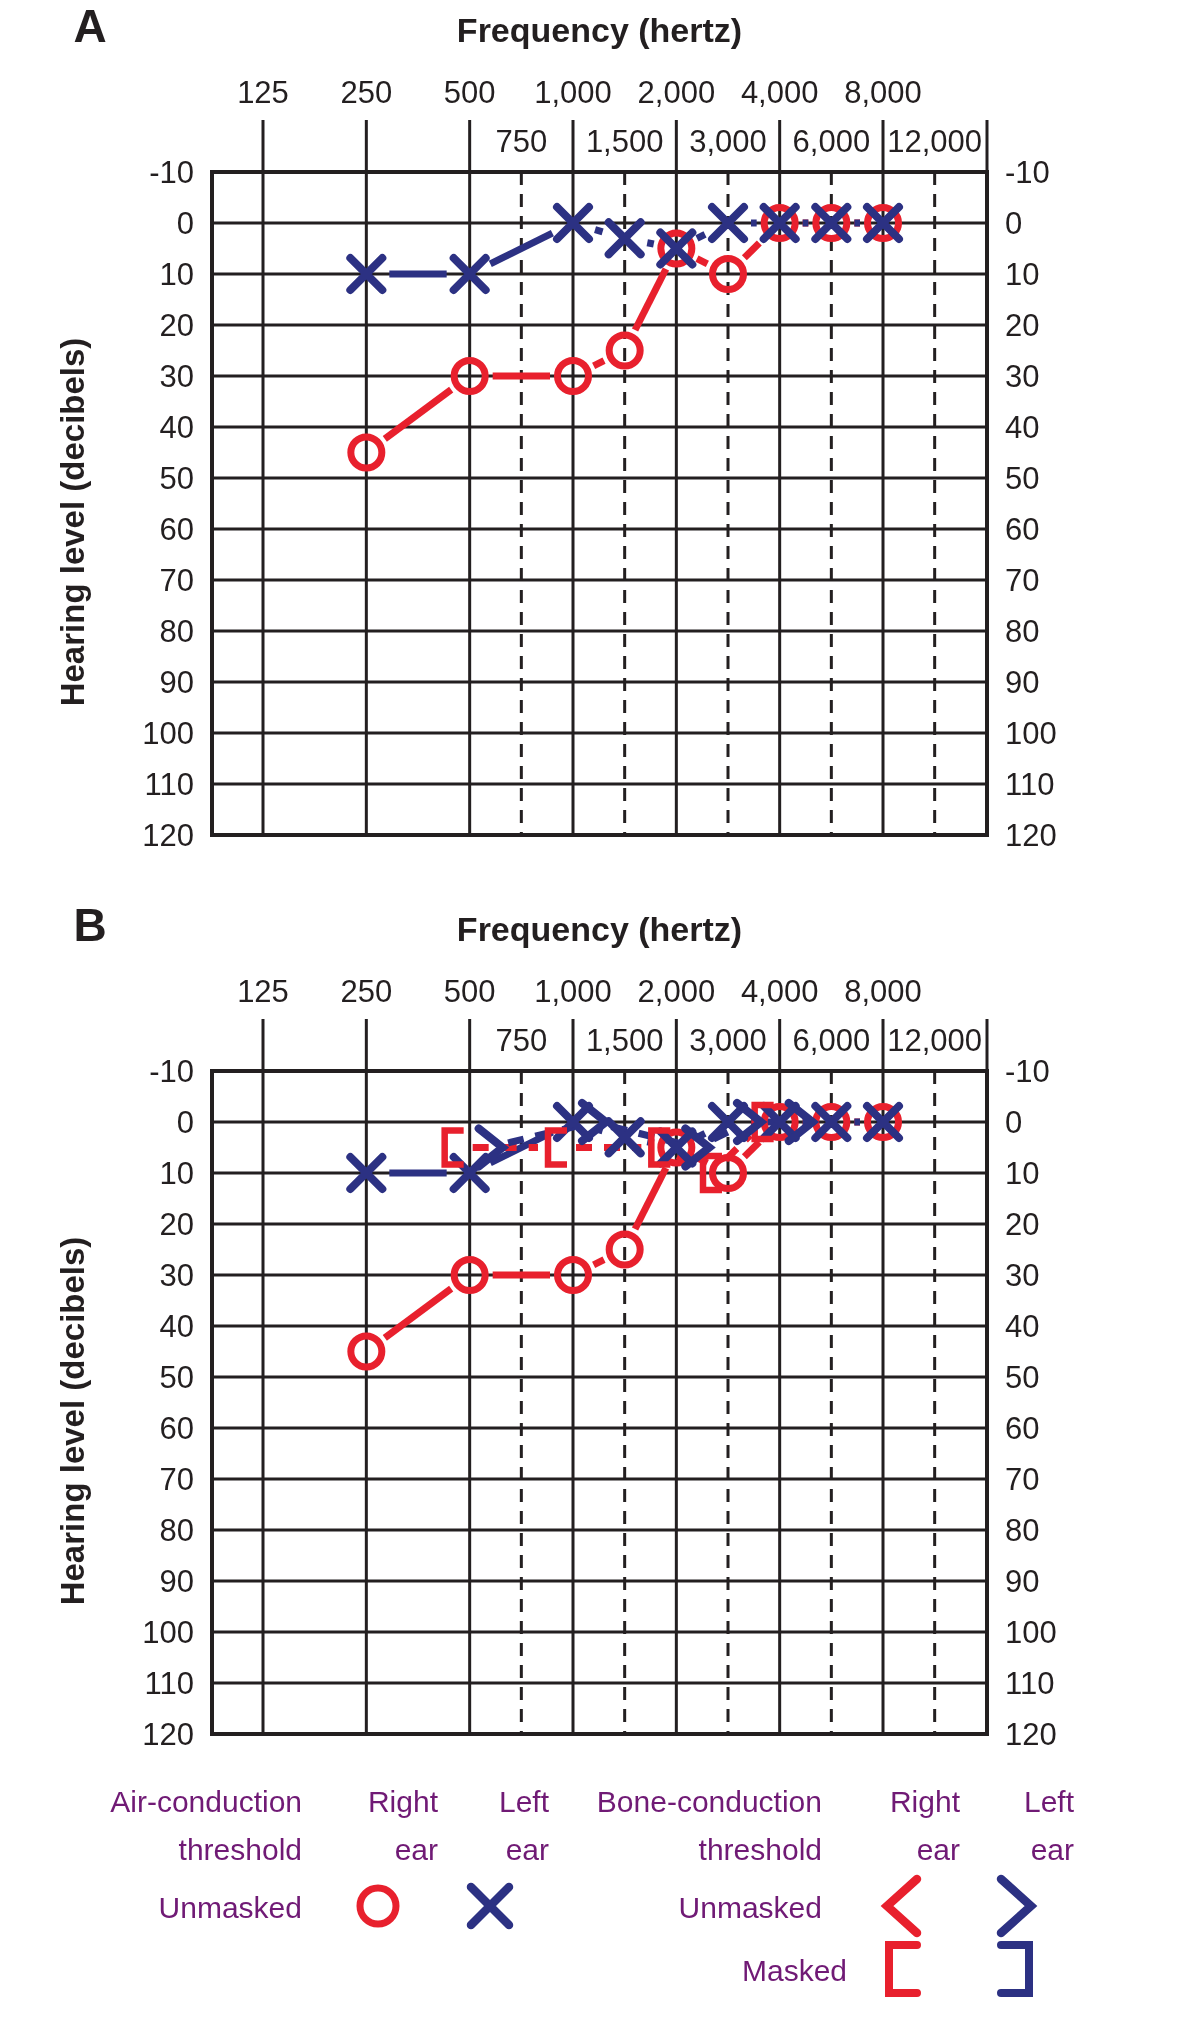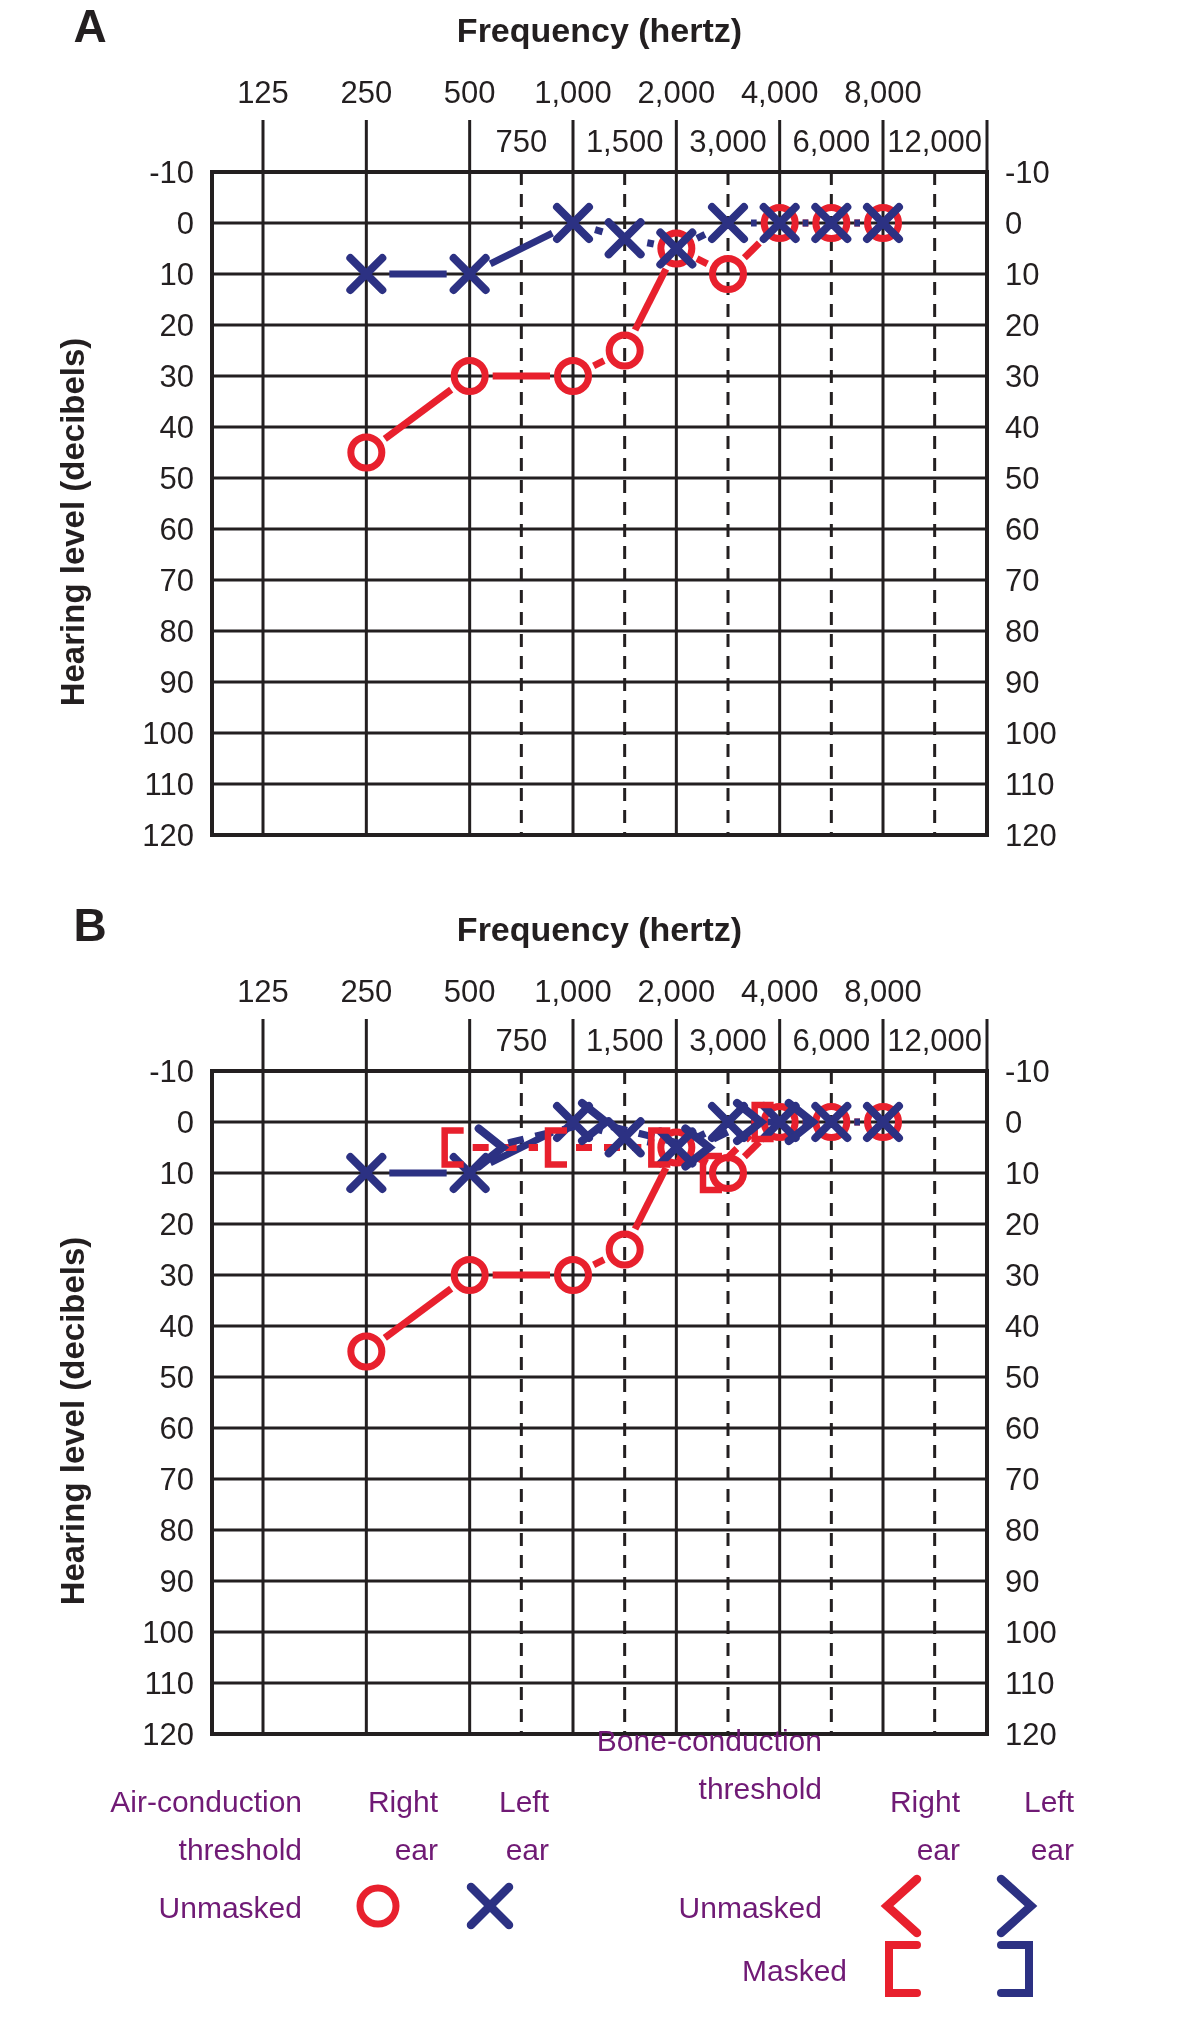--- a/index.html
+++ b/index.html
@@ -295,21 +295,21 @@
       <span>threshold</span>
     </div>
     <div class="lt tc" style="left:322px;top:1778px;width:116px;">
       <span>Right</span><br>
       <span>ear</span>
     </div>
     <div class="lt tc" style="left:433px;top:1778px;width:116px;">
       <span>Left</span><br>
       <span>ear</span>
     </div>
-    <div class="lt tr" style="left:505px;top:1717px;width:317px;">
+    <div class="lt tr" style="left:505px;top:1778px;width:317px;">
       <span>Bone-conduction</span><br>
       <span>threshold</span>
     </div>
     <div class="lt tc" style="left:844px;top:1778px;width:116px;">
       <span>Right</span><br>
       <span>ear</span>
     </div>
     <div class="lt tc" style="left:958px;top:1778px;width:116px;">
       <span>Left</span><br>
       <span>ear</span>

